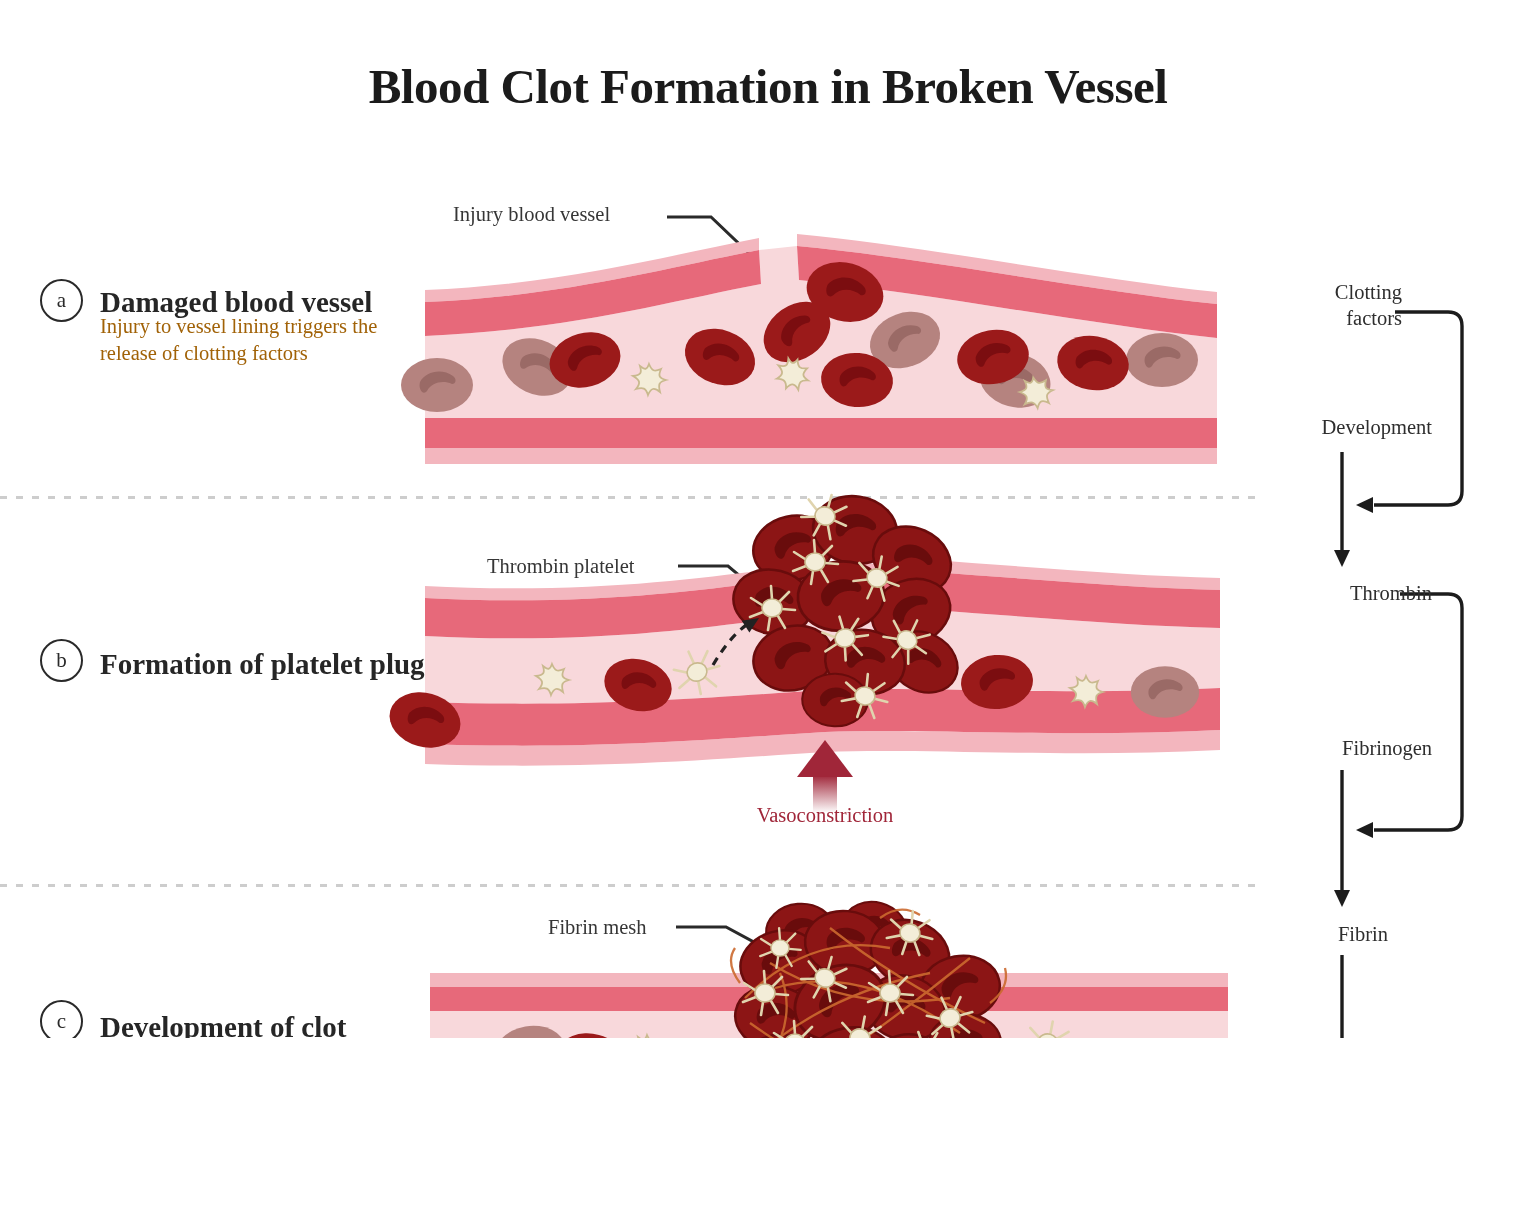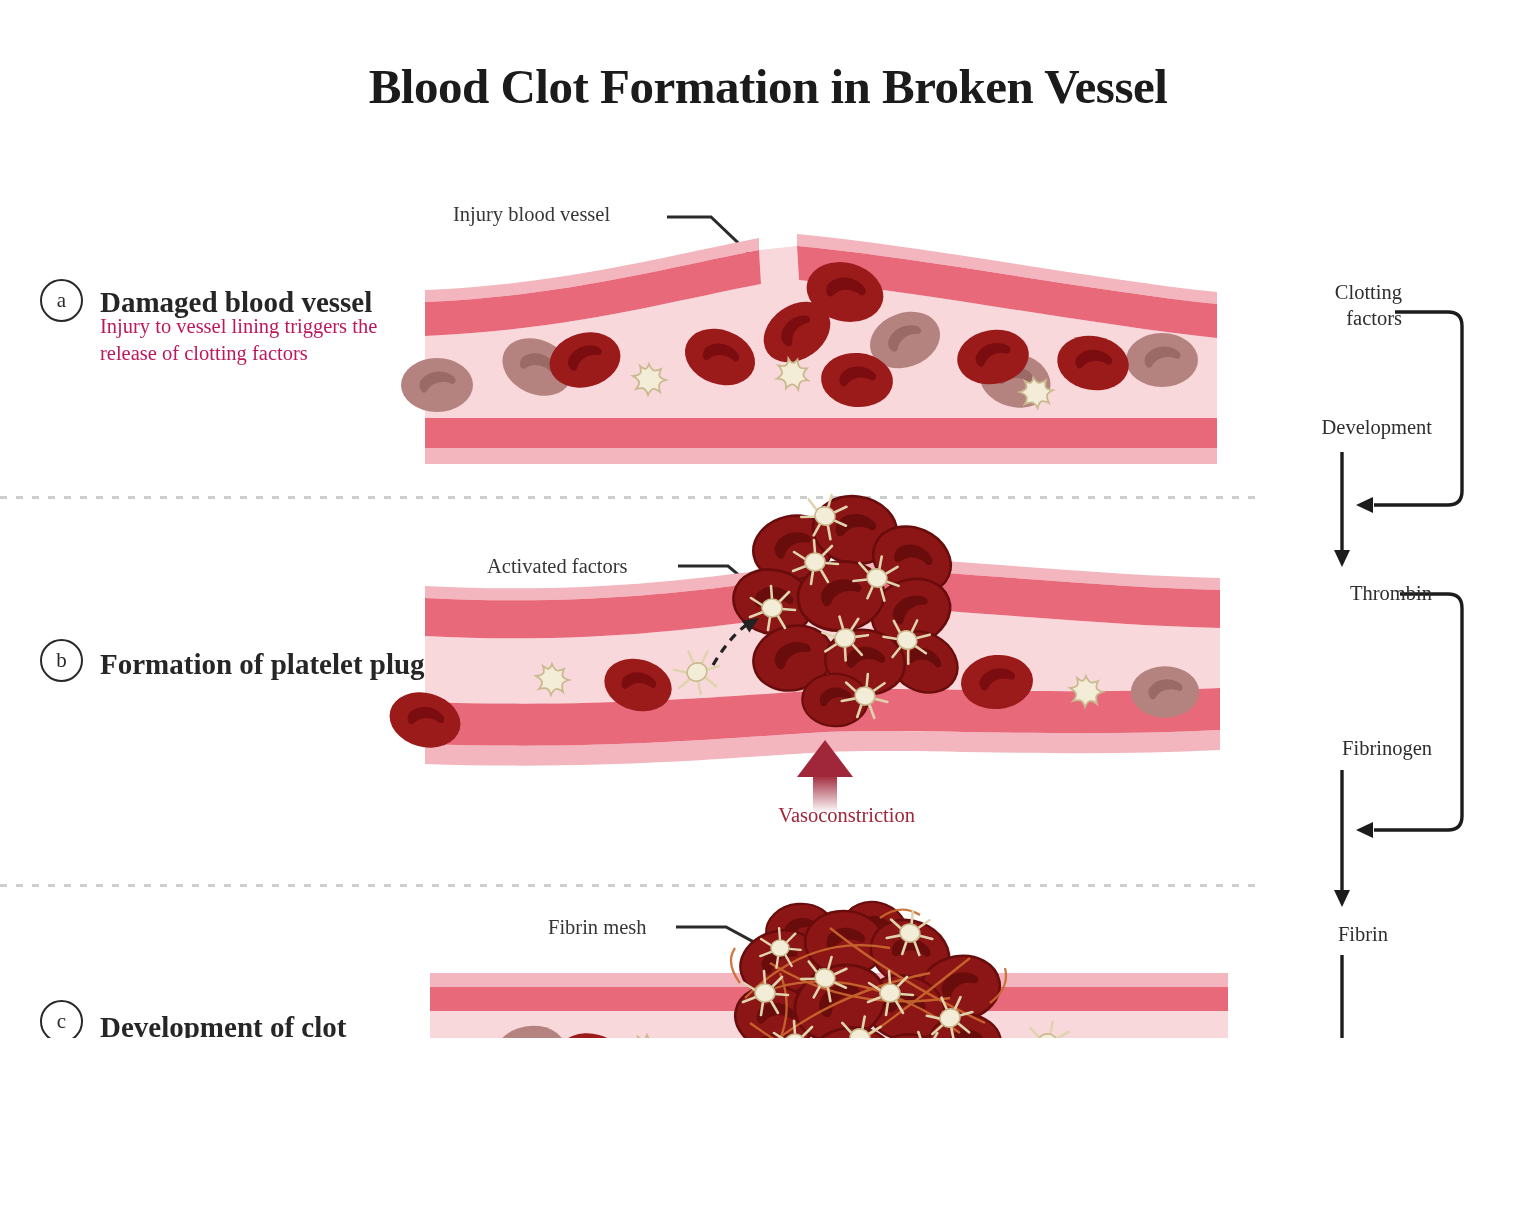--- a/index.html
+++ b/index.html
@@ -6,23 +6,23 @@
   body { background:#ffffff; font-family:"Liberation Sans","DejaVu Sans",sans-serif; }
   .canvas { position:relative; width:1536px; height:1038px; background:#ffffff; overflow:hidden;font-family:Liberation Serif, serif; }
   .title { position:absolute; top:58px; left:0; width:100%; text-align:center;
            font-size:49px; font-weight:bold; color:#1b1b1b; letter-spacing:-0.5px; }
   .divider { position:absolute; left:0; width:1256px; height:3px;
              background:repeating-linear-gradient(90deg,#cdcdcd 0 7px,transparent 7px 16px); }
   .step-marker { position:absolute; width:43px; height:43px; border:2.6px solid #2a2a2a;
                  border-radius:50%; display:flex; align-items:center; justify-content:center;
                  font-size:21px; color:#2a2a2a; background:#fff; }
   .step-heading { position:absolute; left:100px; font-size:29px; font-weight:bold; color:#262626; }
-  .step-desc { position:absolute; left:100px; width:318px; font-size:20.5px; line-height:27px; color:#be185d; }
+  .step-desc { position:absolute; left:100px; width:318px; font-size:20.5px; line-height:27px; color:#a16207; }
   .annot { position:absolute; font-size:20.5px; color:#363636; white-space:nowrap; }
-  .vaso-label { position:absolute; left:735px; top:804px; width:180px; text-align:right;
+  .vaso-label { position:absolute; left:735px; top:804px; width:180px; text-align:center;
                 font-size:20.5px; color:#a02639; }
   .cascade-label { position:absolute; width:180px; text-align:right; font-size:20.5px;
                    color:#2e2e2e; line-height:26px; }
   .cascade-label.bold { font-weight:bold; color:#1c1c1c; }
   svg { position:absolute; overflow:visible; }
   .ill { pointer-events:none; }
 </style>
 </head>
 <body>
 
@@ -74,21 +74,21 @@
       <span>c</span>
     </div>
   <div class="step-heading" style="top:1011px">Development of clot</div>
 
   <div class="annot" style="left:453px; top:203px">Injury blood vessel</div>
   <svg style="left:665px; top:205px" width="100" height="62">
     <path d="M2,12 H46 L89,53" stroke="#2a2a2a" stroke-width="3" fill="none"></path>
       <circle cx="89" cy="53" r="4.5" fill="#2a2a2a"></circle>
   </svg>
 
-  <div class="annot" style="left:487px; top:555px">Activated factors</div>
+  <div class="annot" style="left:487px; top:555px">Thrombin platelet</div>
   <svg style="left:676px; top:558px" width="110" height="55">
     <path d="M2,8 H52 L101,49" stroke="#2a2a2a" stroke-width="3" fill="none"></path>
       <circle cx="101" cy="49" r="4.5" fill="#2a2a2a"></circle>
   </svg>
 
   <div class="vaso-label">Vasoconstriction</div>
 
   <div class="annot" style="left:548px; top:916px">Fibrin mesh</div>
   <svg style="left:674px; top:920px" width="122" height="46">
     <path d="M2,7 H52 L113,40" stroke="#2a2a2a" stroke-width="3" fill="none"></path>

